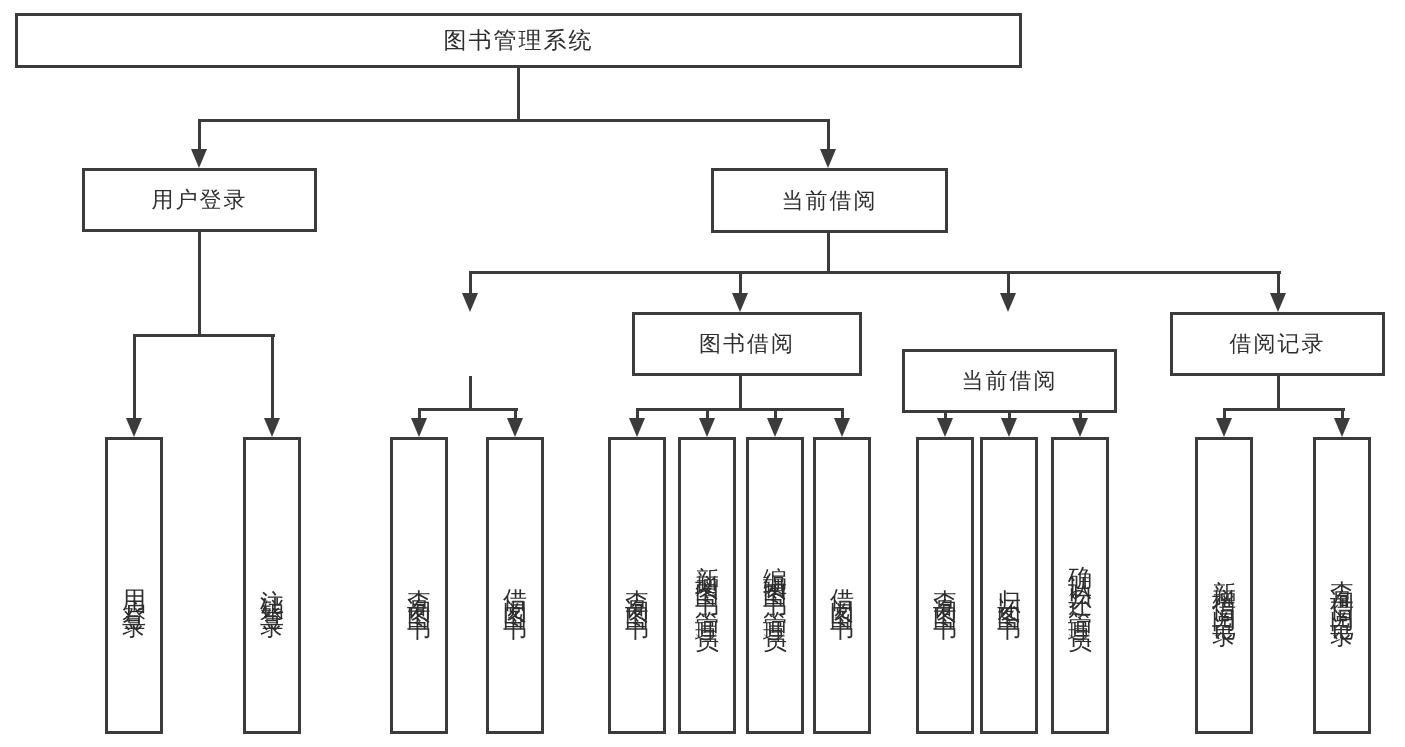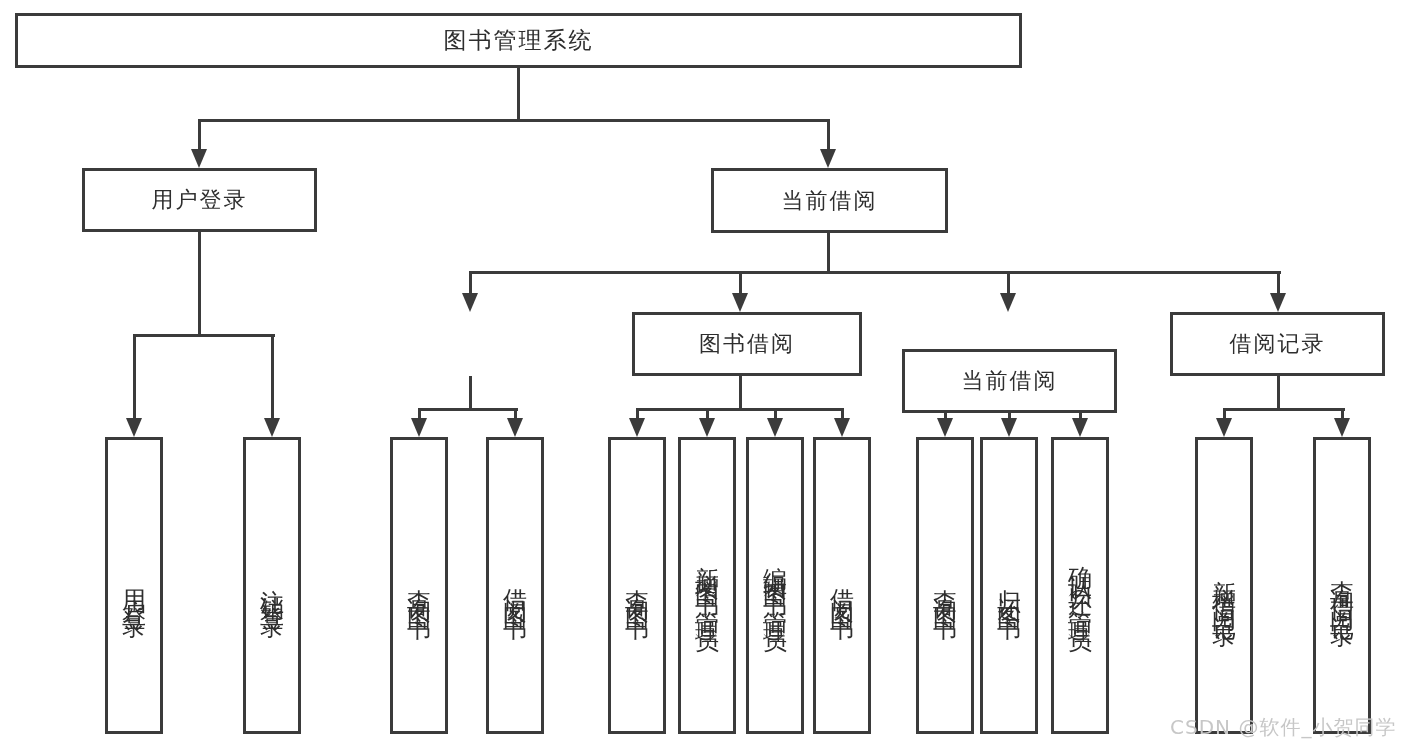--- a/index.html
+++ b/index.html
@@ -116,15 +116,14 @@
   <div class="box vbox" style="left:746px; top:437px; width:58px; height:297px;">编辑图书（管理员）</div>
   <div class="box vbox" style="left:813px; top:437px; width:58px; height:297px;">借阅图书</div>
 
   <div class="box vbox" style="left:916px; top:437px; width:58px; height:297px;">查询图书</div>
   <div class="box vbox" style="left:980px; top:437px; width:58px; height:297px;">归还图书</div>
   <div class="box vbox" style="left:1051px; top:437px; width:58px; height:297px;">确认归还（管理员）</div>
 
   <div class="box vbox" style="left:1195px; top:437px; width:58px; height:297px;">新增借阅记录</div>
   <div class="box vbox" style="left:1313px; top:437px; width:58px; height:297px;">查询借阅记录</div>
 
-  <div class="watermark">CSDN @软件_小贺同学</div>
 
 </div>
 
 </body></html>

